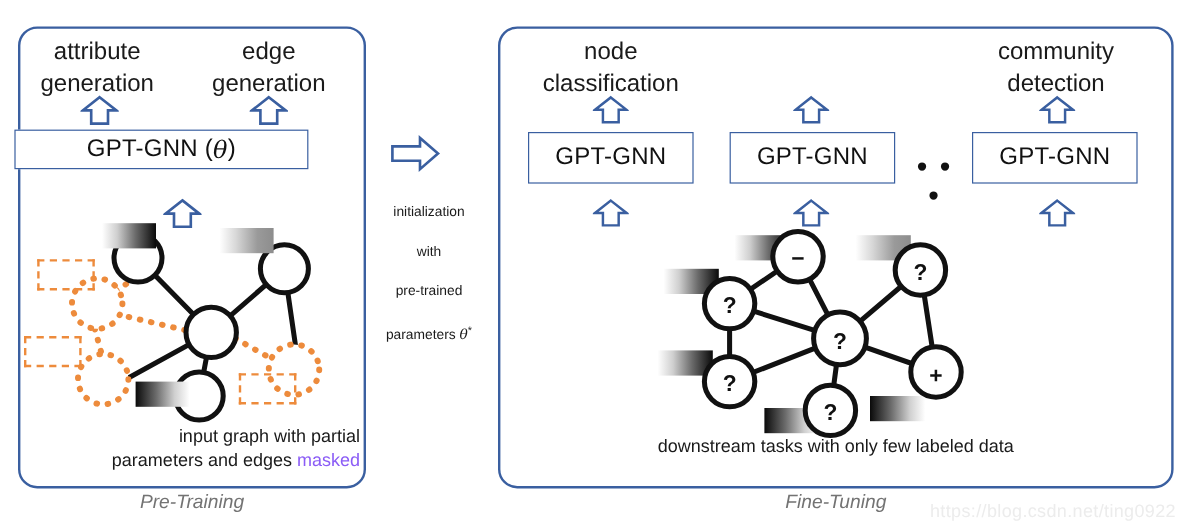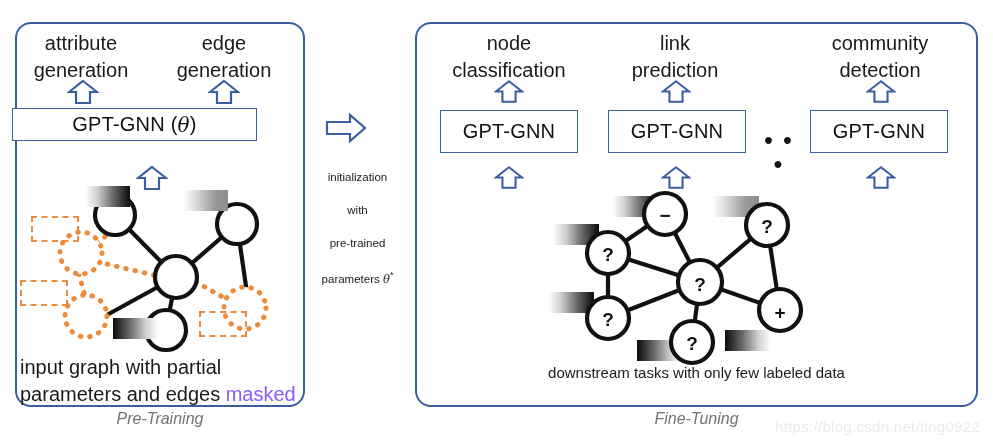--- a/index.html
+++ b/index.html
@@ -187,21 +187,21 @@
      <div class="g-wb" style="width:100%;height:100%;"></div>
   </div>
   <div class="attrbar masked" style="left:20px;top:280px;width:48px;height:26px;">
      <div class="g-wb" style="width:100%;height:100%;"></div>
   </div>
   <div class="attrbar g-bw" style="left:113px;top:318px;width:45px;height:21px;"></div>
   <div class="attrbar masked" style="left:199px;top:311px;width:48px;height:26px;">
      <div class="g-bw" style="width:100%;height:100%;"></div>
   </div>
 
-  <div style="position:absolute;left:20px;top:354px;width:280px;text-align:left;font-size:20px;line-height:1.35;">
+  <div style="position:absolute;left:20px;top:354px;width:280px;text-align:right;font-size:15px;line-height:1.35;">
     <div>input graph with partial</div>
     <div><span>parameters and edges </span><span style="color:#8b5cf6;">masked</span></div>
   </div>
 
   <div class="panel-caption" id="caption-pretrain">Pre-Training</div>
 
   <div id="init-arrow">
     <svg width="42" height="32" viewBox="0 0 42 32">
       <path d="M2 10 L25 10 L25 3 L40 16 L25 29 L25 22 L2 22 Z" fill="#ffffff" stroke="#3a5fa0" stroke-width="2.2" stroke-linejoin="miter"></path>
     </svg>
@@ -210,22 +210,20 @@
     <div>initialization</div>
     <div>with</div>
     <div>pre-trained</div>
     <div><span>parameters </span><span class="theta">θ</span><sup style="font-size:9px;">*</sup></div>
   </div>
 
   <div class="panel" id="panel-finetune"></div>
 
   <div class="task-label" style="left:434px;top:30px;width:150px;">node
 classification</div>
-  <div class="task-label" style="left:605px;top:30px;width:140px;">link
-prediction</div>
   <div class="task-label" style="left:805px;top:30px;width:150px;">community
 detection</div>
 
   <div class="uparrow" style="left:494px;top:79px;">
     <svg width="30" height="25" viewBox="0 0 32 26">
         <path d="M16 2 L30 13 L23 13 L23 24 L9 24 L9 13 L2 13 Z" fill="#ffffff" stroke="#3a5fa0" stroke-width="2.2" stroke-linejoin="miter"></path>
       </svg>
   </div>
   <div class="uparrow" style="left:661px;top:79px;">
     <svg width="30" height="25" viewBox="0 0 32 26">

